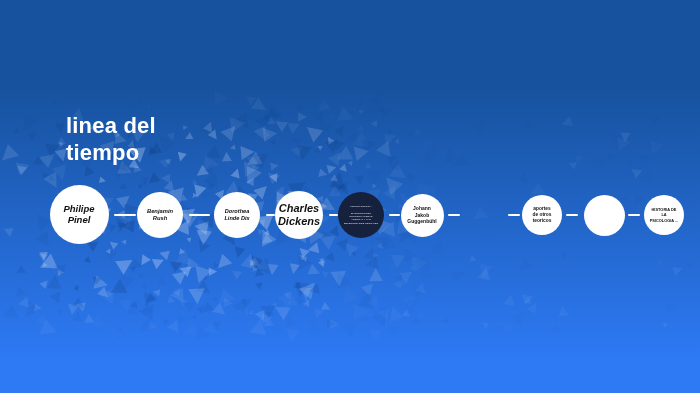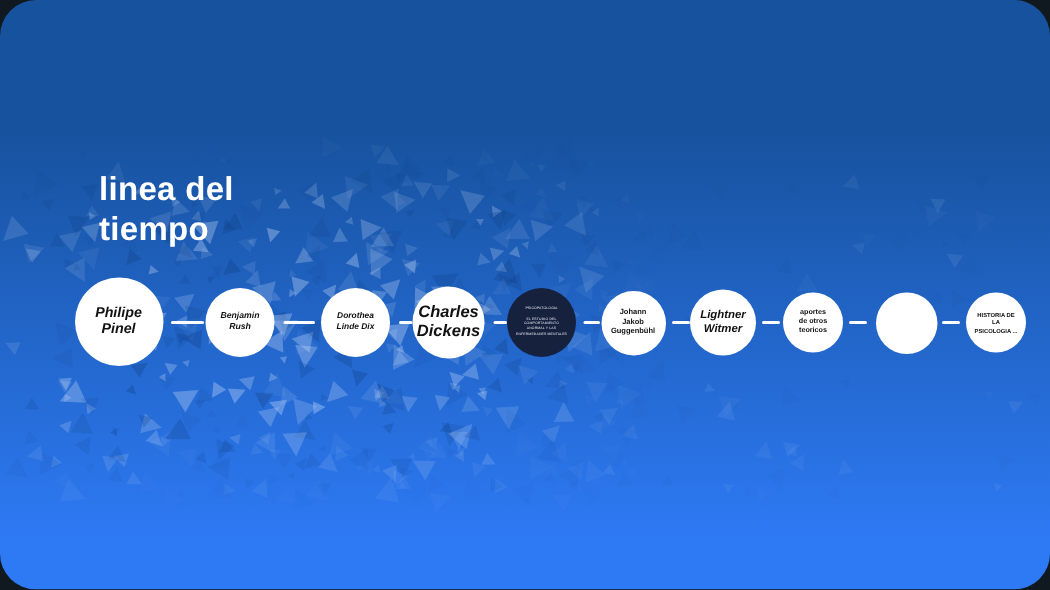--- a/index.html
+++ b/index.html
@@ -10,21 +10,20 @@
   body {
     font-family: "Liberation Sans", sans-serif;
   }
 
   #canvas {
     position: relative;
     width: 700px;
     height: 393px;
     overflow: hidden;
     background: linear-gradient(180deg, #17529e 0%, #1a5bb0 28%, #2a6fd8 62%, #2e7af5 88%, #317ef8 100%);
-    border-radius: 24px;
   }
 
   
   #texture {
     position: absolute;
     inset: 0;
     pointer-events: none;
   }
 
   
@@ -694,24 +693,20 @@
 EL ESTUDIO DEL
 COMPORTAMIENTO
 ANORMAL Y LAS
 ENFERMEDADES MENTALES</span>
       </div>
       <div class="node plain" style="left: 400.5px; top: 179.5px; width: 43px; height: 43px; background: rgb(255, 255, 255);">
         <span class="node-label" style="font-size: 5px; color: rgb(17, 17, 17);">Johann
 Jakob
 Guggenbühl</span>
       </div>
-      <div class="node" style="left: 460px; top: 179px; width: 44px; height: 44px; background: rgb(255, 255, 255);">
-        <span class="node-label" style="font-size: 7.6px; color: rgb(17, 17, 17);">Lightner
-Witmer</span>
-      </div>
       <div class="node plain" style="left: 522px; top: 181px; width: 40px; height: 40px; background: rgb(255, 255, 255);">
         <span class="node-label" style="font-size: 4.8px; color: rgb(17, 17, 17);">aportes
 de otros
 teoricos</span>
       </div>
       <div class="node plain" style="left: 583.5px; top: 180.5px; width: 41px; height: 41px; background: rgb(255, 255, 255);">
         <span class="node-label" style="font-size: 5px; color: rgb(17, 17, 17);"></span>
       </div>
       <div class="node plain" style="left: 644px; top: 181px; width: 40px; height: 40px; background: rgb(255, 255, 255);">
         <span class="node-label" style="font-size: 3.9px; color: rgb(17, 17, 17);">HISTORIA DE

